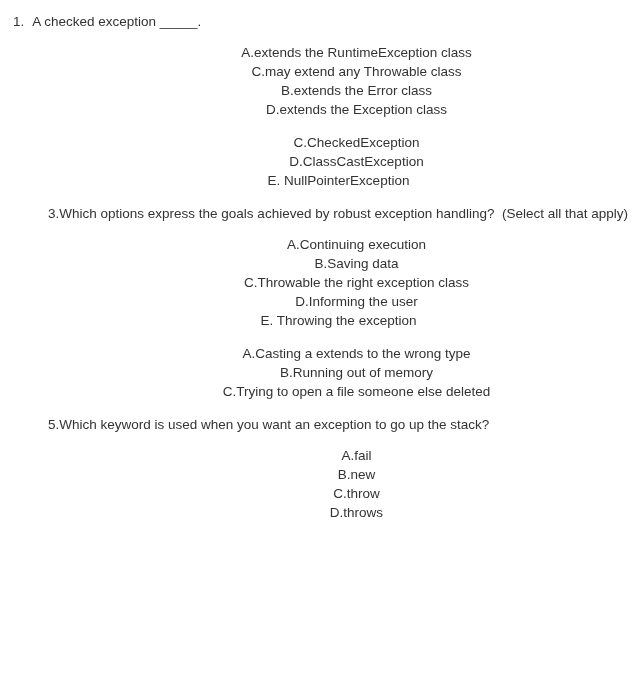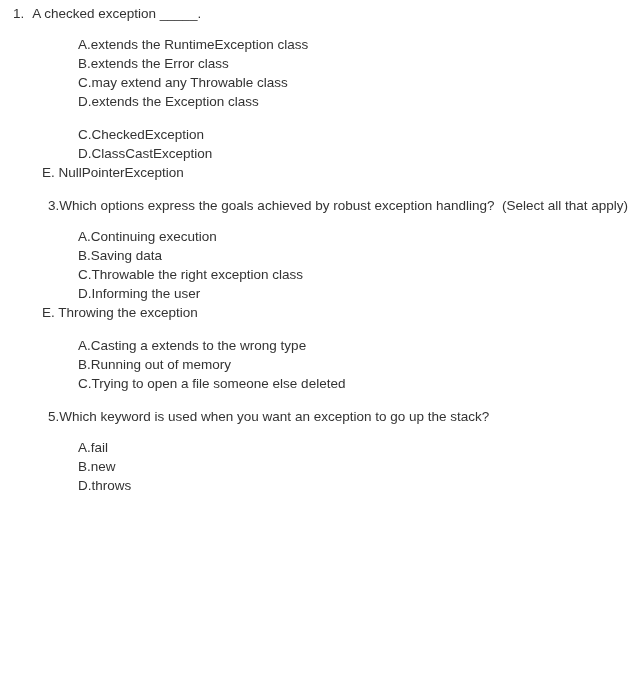--- a/index.html
+++ b/index.html
@@ -6,46 +6,47 @@
   html, body { background: #ffffff; }
   body {
     width: 635px;
     height: 674px;
     overflow: hidden;
     font-family: "Liberation Sans", sans-serif;
     font-size: 13.5px;
     line-height: 19px;
     color: #333333;
   }
-  .doc { padding-top: 4px; }
+  .doc { padding-top: 12px; }
   .question + .question { margin-top: 14px; }
   .q-line {
     padding-left: 48px;
     white-space: pre-wrap;
   }
   .question--first .q-line { padding-left: 13px; }
   .question--first .q-num { margin-right: 8px; }
   .options { margin-top: 12px; }
   .option {
     padding-left: 78px;
     white-space: pre-wrap;
+    text-align: center;
   }
   .option--e { padding-left: 42px; }
 </style>
 </head>
 <body>
 
 <div class="doc">
 
   <section class="question question--first">
     <p class="q-line"><span class="q-num">1.</span><span class="q-text">A checked exception _____.</span></p>
     <div class="options">
       <p class="option">A.extends the RuntimeException class</p>
+      <p class="option">C.may extend any Throwable class</p>
       <p class="option">B.extends the Error class</p>
-      <p class="option">C.may extend any Throwable class</p>
       <p class="option">D.extends the Exception class</p>
     </div>
   </section>
 
   <section class="question">
     <div class="options">
       <p class="option">C.CheckedException</p>
       <p class="option">D.ClassCastException</p>
       <p class="option option--e">E. NullPointerException</p>
     </div>
@@ -68,17 +69,18 @@
       <p class="option">B.Running out of memory</p>
       <p class="option">C.Trying to open a file someone else deleted</p>
     </div>
   </section>
 
   <section class="question">
     <p class="q-line"><span class="q-num">5.</span><span class="q-text">Which keyword is used when you want an exception to go up the stack?</span></p>
     <div class="options">
       <p class="option">A.fail</p>
       <p class="option">B.new</p>
+      <p class="option">C.throw</p>
       <p class="option">D.throws</p>
     </div>
   </section>
 
 </div>
 
 </body></html>

